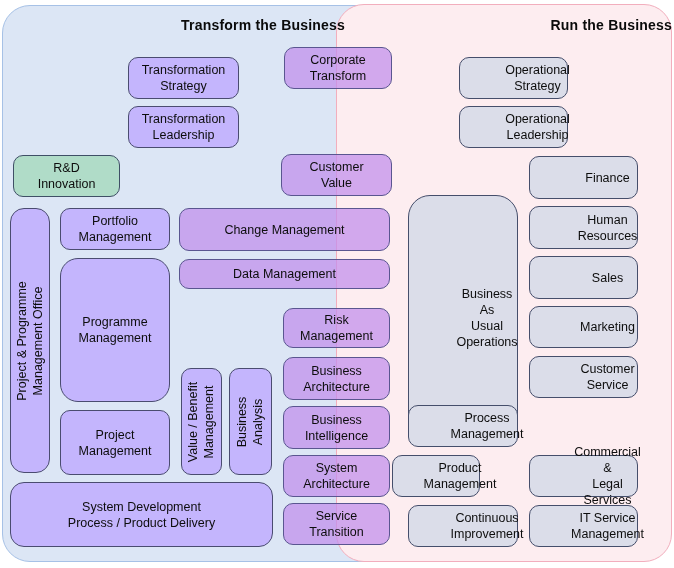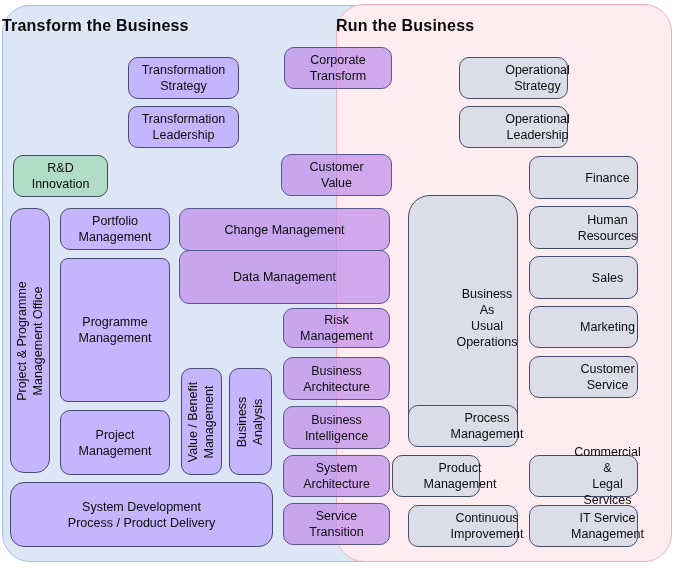--- a/index.html
+++ b/index.html
@@ -4,34 +4,34 @@
 <style>
   html,body{margin:0;padding:0;background:#ffffff;}
   .canvas{
     position:relative;width:674px;height:568px;overflow:hidden;
     font-family:"Liberation Sans",sans-serif;color:#0d0d0d;background:#ffffff;
   }
   .panel{position:absolute;border-radius:28px;box-sizing:border-box;}
   .panel.blue{left:2px;top:5px;width:442px;height:557px;background:#dce6f5;border:1.5px solid #a6c1e6;}
   .panel.pinkp{left:336px;top:4px;width:336px;height:558px;background:#fdedf0;border:1.5px solid #f2aebd;}
   .ptitle{
-    position:absolute;top:17px;text-align:left;font-weight:700;font-size:16px;
+    position:absolute;top:17px;text-align:right;font-weight:700;font-size:14px;
     letter-spacing:0.2px;color:#0a0a0a;
   }
   .box{
     position:absolute;box-sizing:border-box;border-radius:10px;
     display:flex;align-items:center;justify-content:center;
     font-size:12.5px;line-height:1.28;text-align:center;
   }
   .box .lbl{white-space:pre-line;padding:1px 3px;}
   .box.pink{background:#c4b5fd;border:1.5px solid #4a4c70;}
   .box.green{background:#b0dcc8;border:1.5px solid #3f4f66;}
   .box.purple{background:rgba(193,142,235,0.72);border:1.5px solid #5a5690;}
   .box.gray{background:#dbdde9;border:1.5px solid #454e6b;padding-left:48px;}
-  .box.r18{border-radius:8px;}
+  .box.r18{border-radius:18px;}
   .box.r22{border-radius:22px;margin-top:40px;}
   .box.r14{border-radius:14px;}
   .box.v .lbl{transform:rotate(-90deg);white-space:pre;flex:none;}
 </style>
 </head>
 <body>
 
 <div class="canvas">
 
   <div class="panel blue"></div>
@@ -45,21 +45,21 @@
 Strategy</span>
     </div>
   <div class="box pink" style="left:128px;top:106px;width:111px;height:42px">
       <span class="lbl">Transformation
 Leadership</span>
     </div>
   <div class="box purple" style="left:284px;top:47px;width:108px;height:42px">
       <span class="lbl">Corporate
 Transform</span>
     </div>
-  <div class="box green" style="left:13px;top:155px;width:95px;height:42px">
+  <div class="box green" style="left:13px;top:155px;width:107px;height:42px">
       <span class="lbl">R&amp;D
 Innovation</span>
     </div>
   <div class="box purple" style="left:281px;top:154px;width:111px;height:42px">
       <span class="lbl">Customer
 Value</span>
     </div>
 
   <div class="box pink v r14" style="left:10px;top:208px;width:40px;height:265px">
       <span class="lbl">Project &amp; Programme
@@ -69,21 +69,21 @@
       <span class="lbl">Portfolio
 Management</span>
     </div>
   <div class="box purple" style="left:179px;top:208px;width:211px;height:43px">
       <span class="lbl">Change Management</span>
     </div>
   <div class="box pink r18" style="left:60px;top:258px;width:110px;height:144px">
       <span class="lbl">Programme
 Management</span>
     </div>
-  <div class="box purple" style="left:179px;top:250px;width:211px;height:54px">
+  <div class="box purple" style="left:179px;top:259px;width:211px;height:30px">
       <span class="lbl">Data Management</span>
     </div>
   <div class="box purple" style="left:283px;top:308px;width:107px;height:40px">
       <span class="lbl">Risk
 Management</span>
     </div>
   <div class="box purple" style="left:283px;top:357px;width:107px;height:43px">
       <span class="lbl">Business
 Architecture</span>
     </div>

